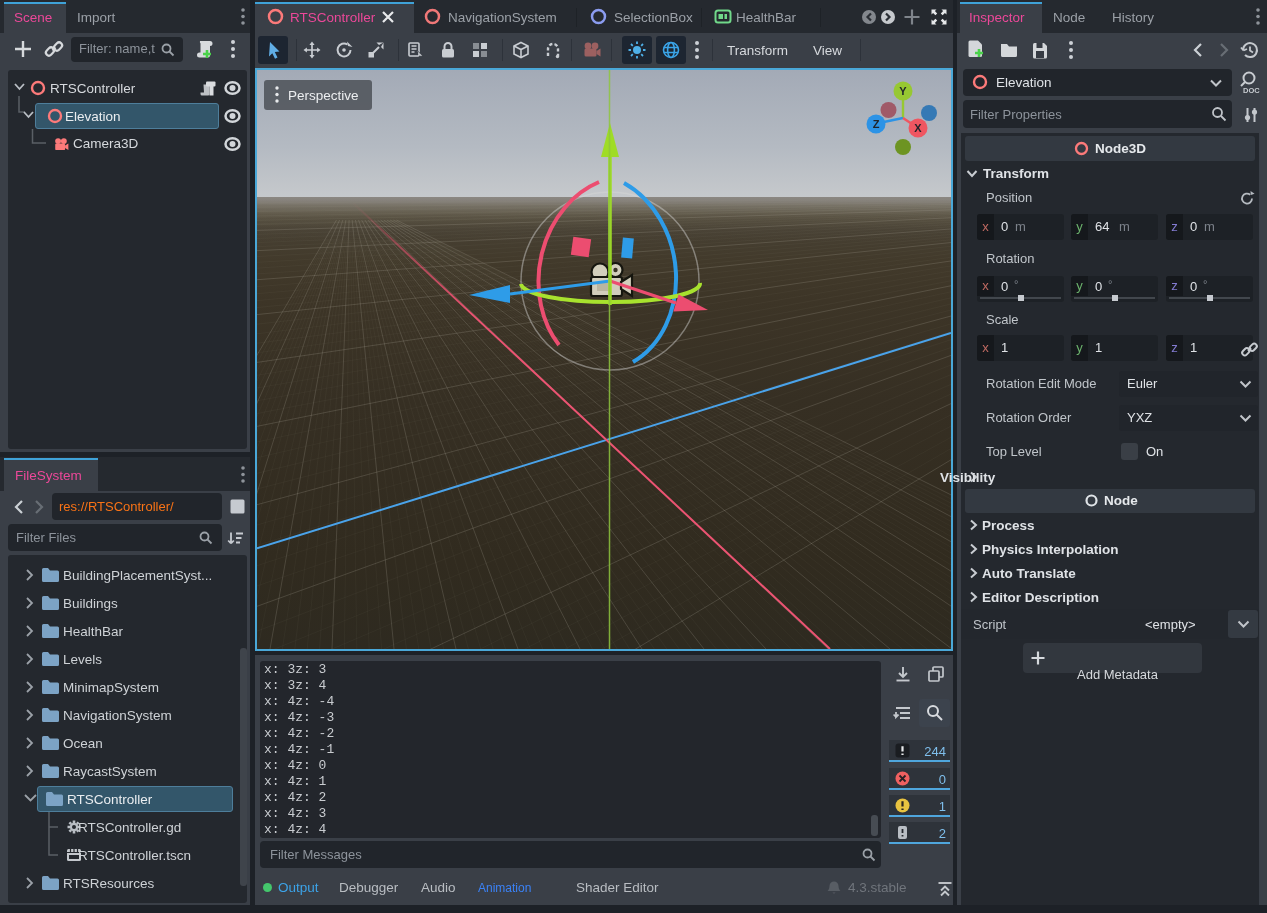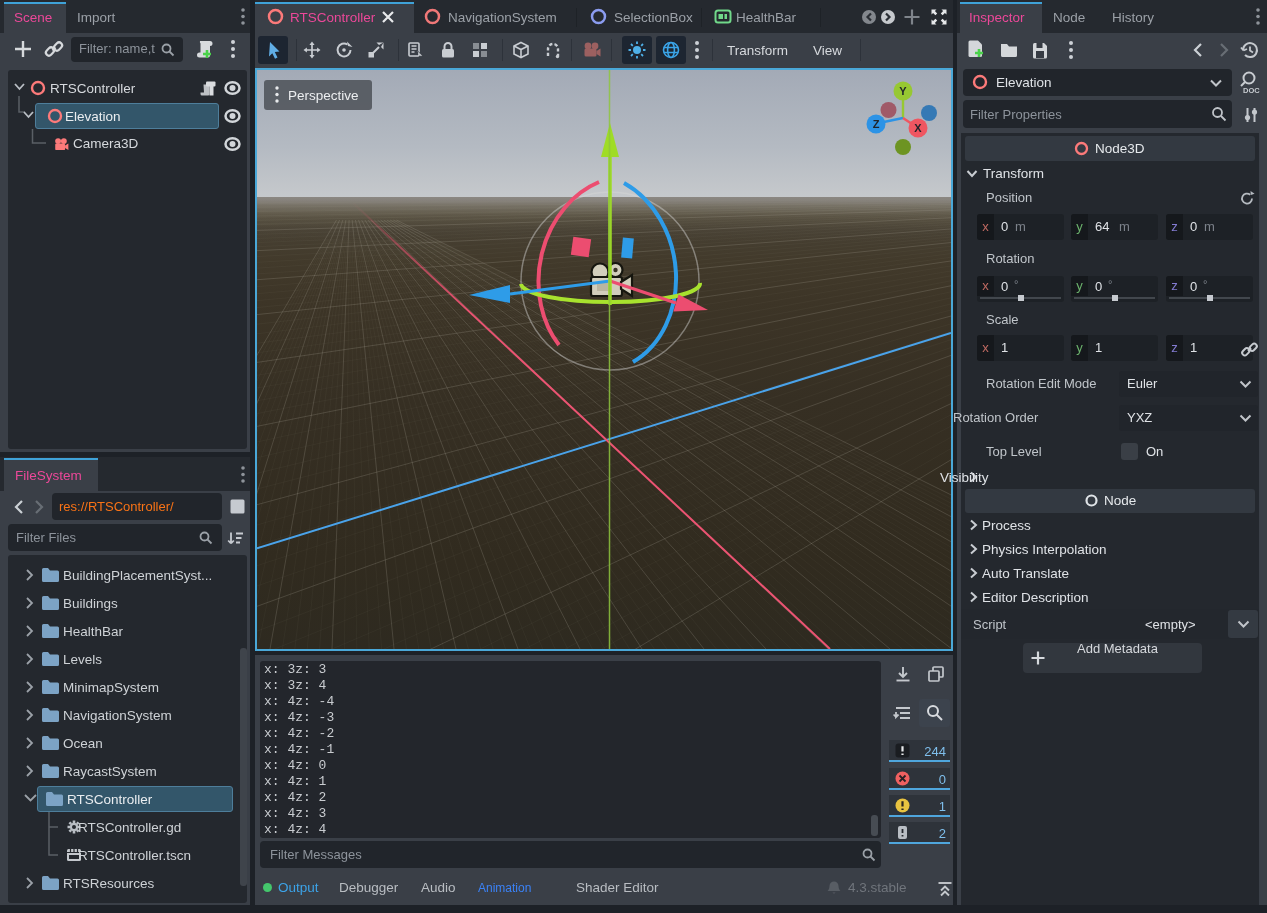--- a/index.html
+++ b/index.html
@@ -6,21 +6,21 @@
 .panel{position:absolute;background:#3a3f47}
 .tabbar{position:absolute;background:#25292f}
 .tab{position:absolute;background:#3a3f47;border-top:2px solid #3fa2d8}
 .tabtxt{position:absolute;color:#ec4899;font-size:13.5px;line-height:31px}
 .dimtxt{color:#9ba0a7}
 .input{position:absolute;background:#21252b;border-radius:4px}
 .content{position:absolute;background:#24282e;border-radius:3px}
 .sel{position:absolute;background:#33566a;border:1px solid #4e7e9b;border-radius:3px}
 .lbl{position:absolute;color:#c0c5ca;font-size:13px;line-height:16px;white-space:nowrap}
 .val{position:absolute;color:#dfe2e6;font-size:13px;line-height:16px;white-space:nowrap}
-.bold{font-weight:normal}
+.bold{font-weight:bold}
 svg{position:absolute;overflow:visible}
 </style></head>
 <body>
 
 <div class="tabbar" style="left:0;top:0;width:250px;height:33px"></div>
 <div class="tab" style="left:4px;top:2px;width:62px;height:31px"></div>
 <div class="tabtxt" style="left:14px;top:2px">Scene</div>
 <div class="tabtxt dimtxt" style="left:77px;top:2px">Import</div>
 <svg width="10" height="20" style="left:238px;top:7px">
     <g fill="#8e939a">
@@ -811,21 +811,21 @@
       <rect x="0.8" y="8.2" width="8" height="5.2" rx="2.6" transform="rotate(-45 4.8 10.8)"></rect>
       <rect x="8.2" y="3.6" width="8" height="5.2" rx="2.6" transform="rotate(-45 12.2 6.2)"></rect>
     </g>
   </svg>
 <div class="lbl" style="left:986px;top:376px">Rotation Edit Mode</div>
 <div class="input" style="left:1119px;top:371px;width:139px;height:26px;border-radius:3px"></div>
 <div class="val" style="left:1127px;top:376px">Euler</div>
 <svg width="13" height="9" style="left:1239px;top:380px">
     <path d="M1.5 1.5 l5 5 5-5" stroke="#c0c4c9" stroke-width="2" fill="none"></path>
   </svg>
-<div class="lbl" style="left:953px;top:410px">Rotation Order</div>
+<div class="lbl" style="left:986px;top:410px">Rotation Order</div>
 <div class="input" style="left:1119px;top:405px;width:139px;height:26px;border-radius:3px"></div>
 <div class="val" style="left:1127px;top:410px">YXZ</div>
 <svg width="13" height="9" style="left:1239px;top:414px">
     <path d="M1.5 1.5 l5 5 5-5" stroke="#c0c4c9" stroke-width="2" fill="none"></path>
   </svg>
 <div class="lbl" style="left:986px;top:444px">Top Level</div>
 <div class="abs" style="left:1121px;top:443px;width:17px;height:17px;background:#3a3f46;border-radius:3px"></div>
 <div class="val" style="left:1146px;top:444px">On</div>
 <svg width="10" height="12" style="left:969px;top:471px">
     <path d="M2 1.5 l5 4.5 -5 4.5" stroke="#c9cdd2" stroke-width="2" fill="none"></path>
@@ -856,13 +856,13 @@
 <div class="lbl" style="left:973px;top:617px">Script</div>
 <div class="val" style="left:1145px;top:617px">&lt;empty&gt;</div>
 <div class="abs" style="left:1228px;top:610px;width:30px;height:28px;background:#343a42;border-radius:3px"></div>
 <svg width="13" height="9" style="left:1237px;top:620px">
     <path d="M1.5 1.5 l5 5 5-5" stroke="#c0c4c9" stroke-width="2" fill="none"></path>
   </svg>
 <div class="abs" style="left:1023px;top:643px;width:179px;height:30px;background:#32373e;border-radius:4px"></div>
 <svg width="16" height="16" style="left:1030px;top:650px">
     <path d="M8 1.5 v13 M1.5 8 h13" stroke="#d6d9dd" stroke-width="2.2"></path>
   </svg>
-<div class="val" style="left:1077px;top:641px;color:#d6d9dd">Add Metadata</div>
+<div class="val" style="left:1077px;top:667px;color:#d6d9dd">Add Metadata</div>
 
 </body></html>

